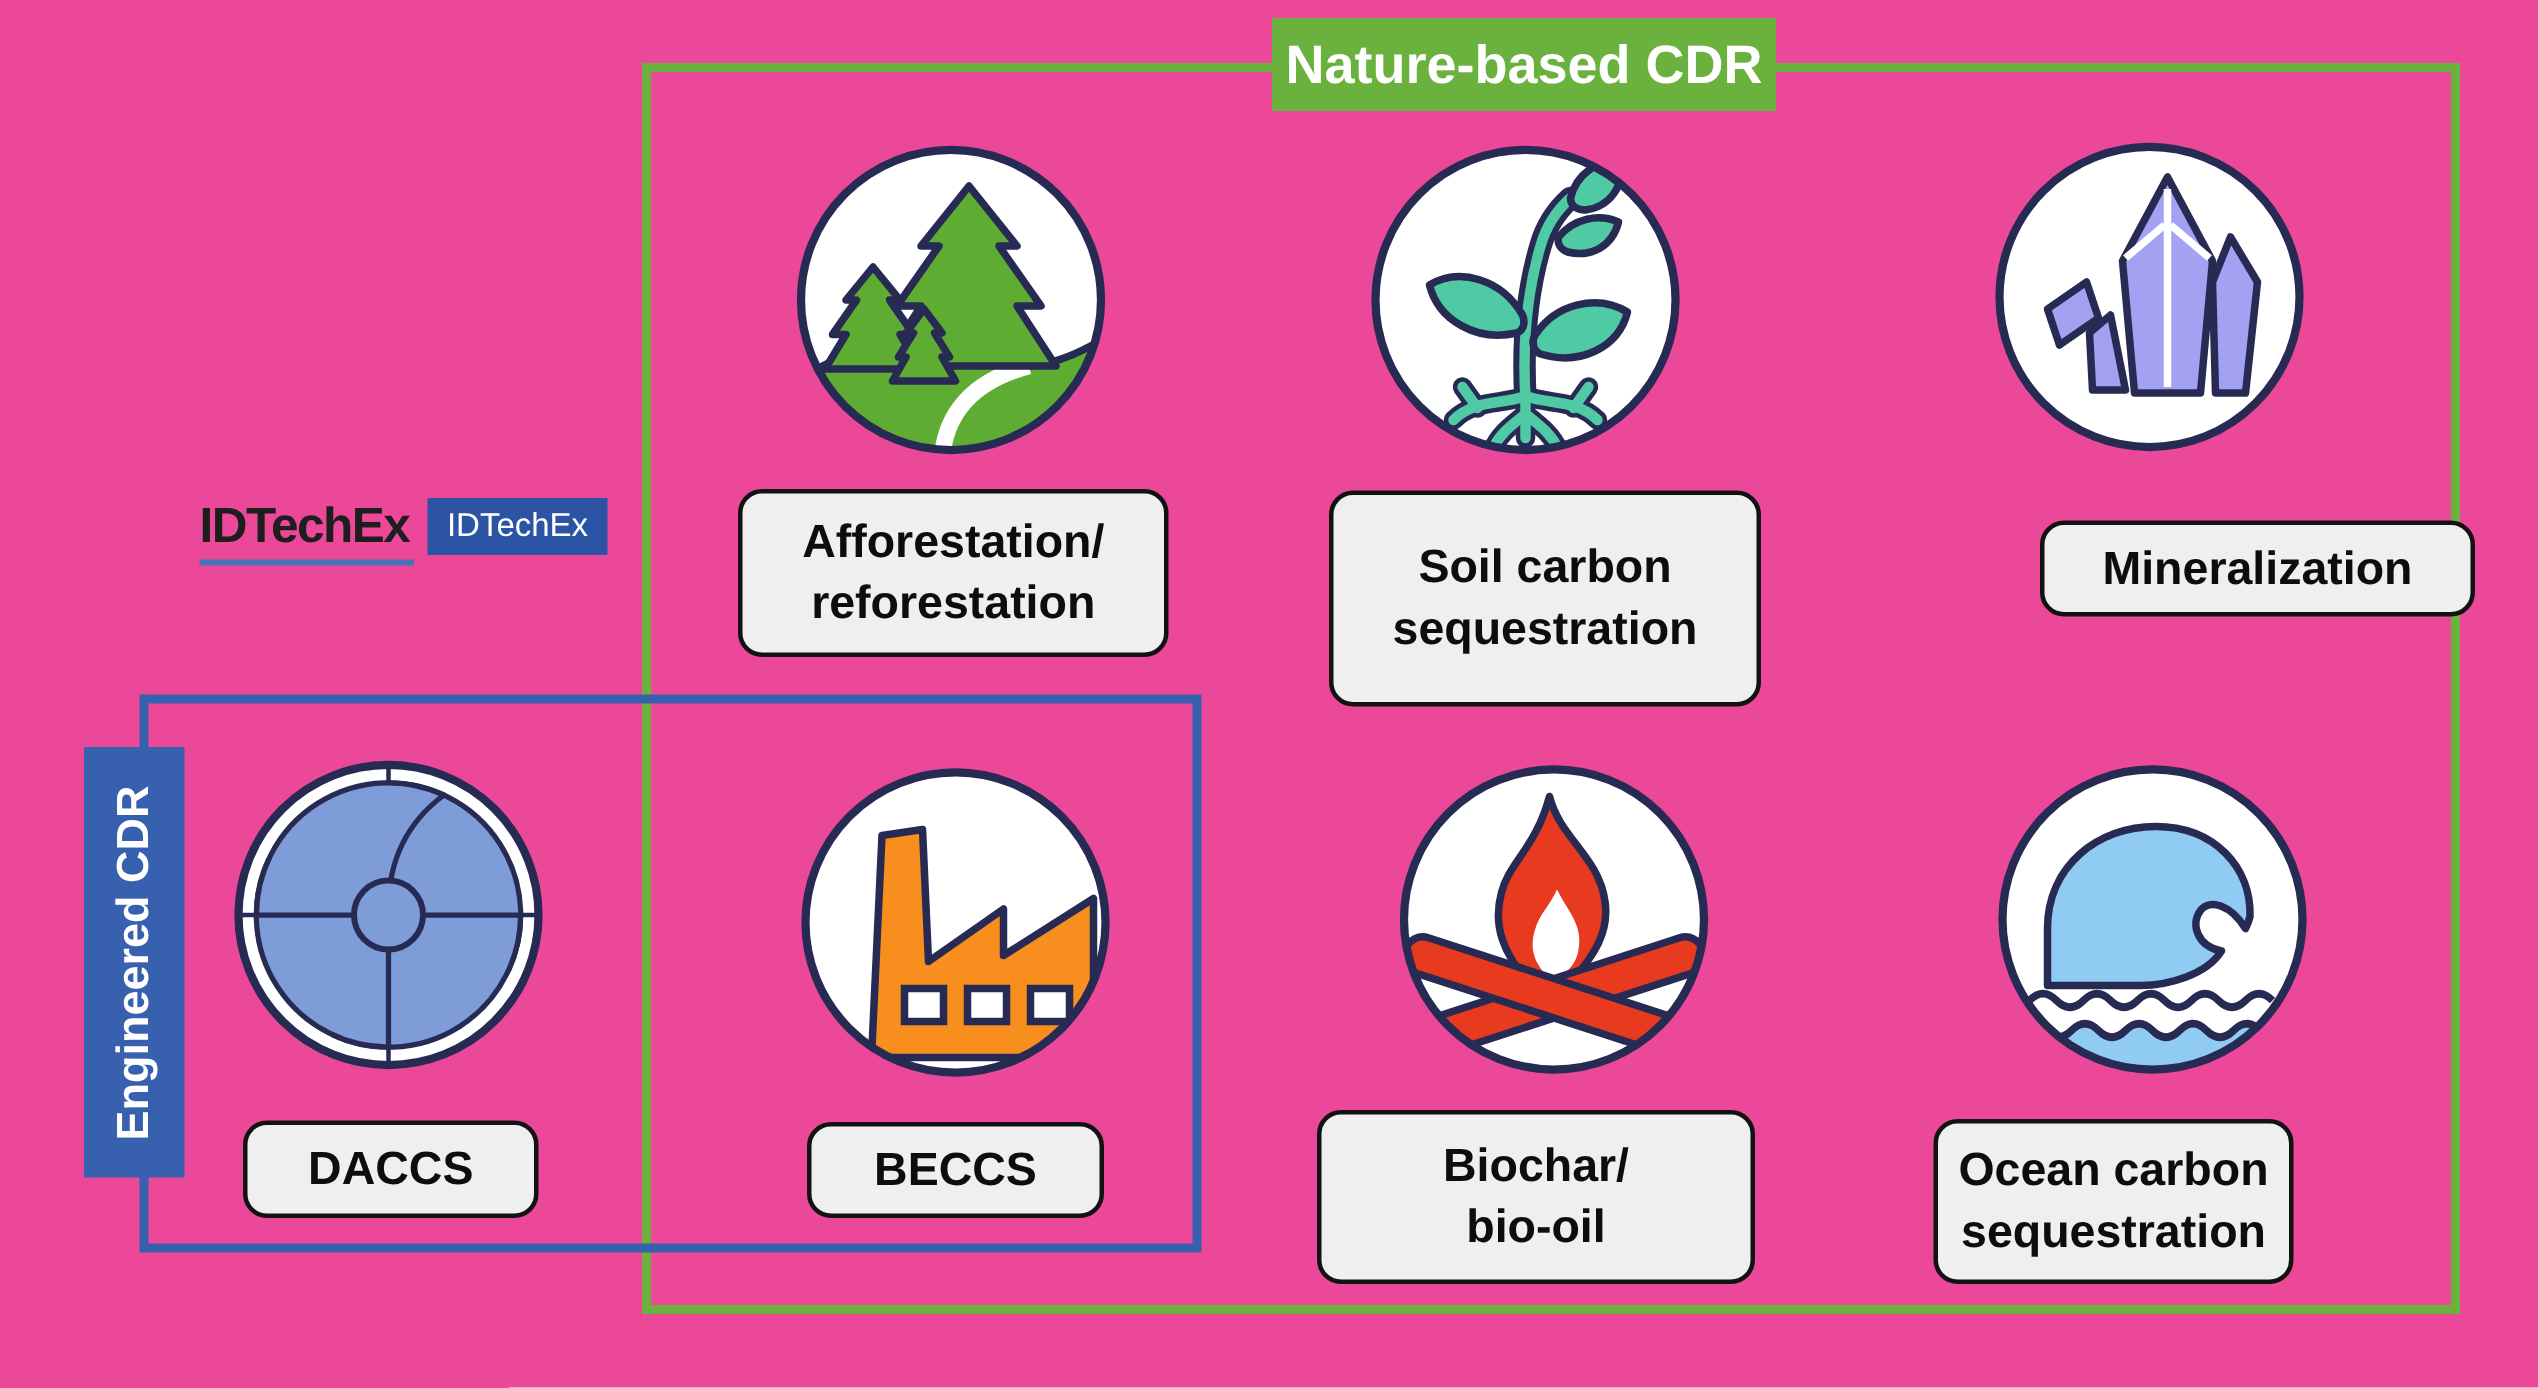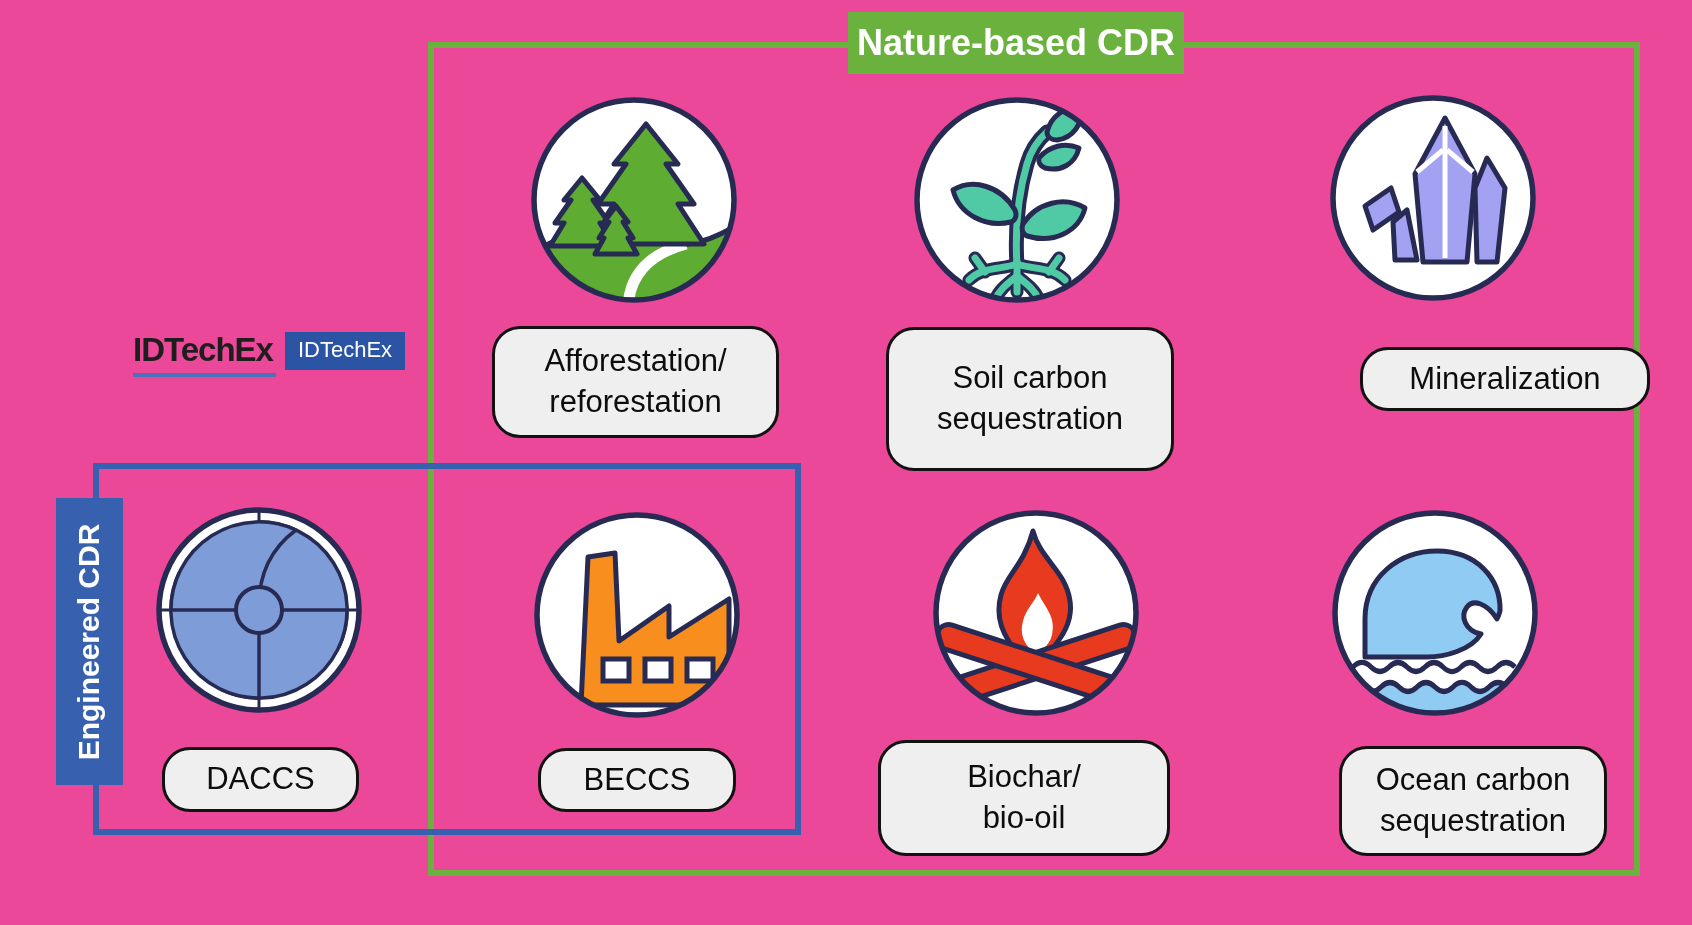--- a/index.html
+++ b/index.html
@@ -11,23 +11,23 @@
   #nature-box  { left:428px; top:42px;  width:1212px; height:834px; border:6px solid #6BB13D; box-sizing:border-box; }
   #engineered-box { left:93px; top:463px; width:708px; height:372px; border:6px solid #3761AE; box-sizing:border-box; z-index:3; }
   .group-tag {
     position:absolute; display:flex; align-items:center; justify-content:center;
     color:#fff; font-weight:bold; z-index:10; text-align:center;
   }
   #nature-tag { left:848px; top:12px; width:336px; height:62px; background:#6BB13D; font-size:36px; }
   #engineered-tag { left:56px; top:498px; width:67px; height:287px; background:#3761AE; font-size:30px; }
   #engineered-tag span { transform:rotate(-90deg); white-space:nowrap; }
   .method-label {
-    position:absolute; background:#EFEFEF; border:3px solid #121212; border-radius:28px;
+    position:absolute; background:#EFEFEF; border:3px solid #121212; border-radius:16px;
     display:flex; align-items:center; justify-content:center; text-align:center;
-    font-weight:normal; font-size:31px; line-height:1.32; color:#0d0d0d;
+    font-weight:bold; font-size:31px; line-height:1.32; color:#0d0d0d;
     white-space:pre-line; z-index:6; box-sizing:border-box;
   }
   .circle-icon { position:absolute; width:212px; height:212px; z-index:5; }
   #logo { position:absolute; left:133px; top:331px; display:flex; align-items:flex-start; z-index:6; }
   #logo-name {
     font-size:33px; font-weight:bold; color:#1e1e1e; letter-spacing:-1px;
     border-bottom:4px solid #4A72B8; padding:0 3px 4px 0;
   }
   #logo-suffix {
     margin-left:9px; margin-top:1px; background:#2B55A4; color:#fff;
@@ -210,16 +210,16 @@
 
   <div class="method-label" style="left:492px;top:326px;width:287px;height:112px">Afforestation/
 reforestation</div>
   <div class="method-label" style="left:886px;top:327px;width:288px;height:144px">Soil carbon
 sequestration</div>
   <div class="method-label" style="left:1360px;top:347px;width:290px;height:64px">Mineralization</div>
   <div class="method-label" style="left:162px;top:747px;width:197px;height:65px">DACCS</div>
   <div class="method-label" style="left:538px;top:748px;width:198px;height:64px">BECCS</div>
   <div class="method-label" style="left:878px;top:740px;width:292px;height:116px">Biochar/
 bio-oil</div>
-  <div class="method-label" style="left:1339px;top:746px;width:268px;height:110px">Ocean carbon
+  <div class="method-label" style="left:1289px;top:746px;width:240px;height:110px">Ocean carbon
 sequestration</div>
 
 </div>
 
 </body></html>

